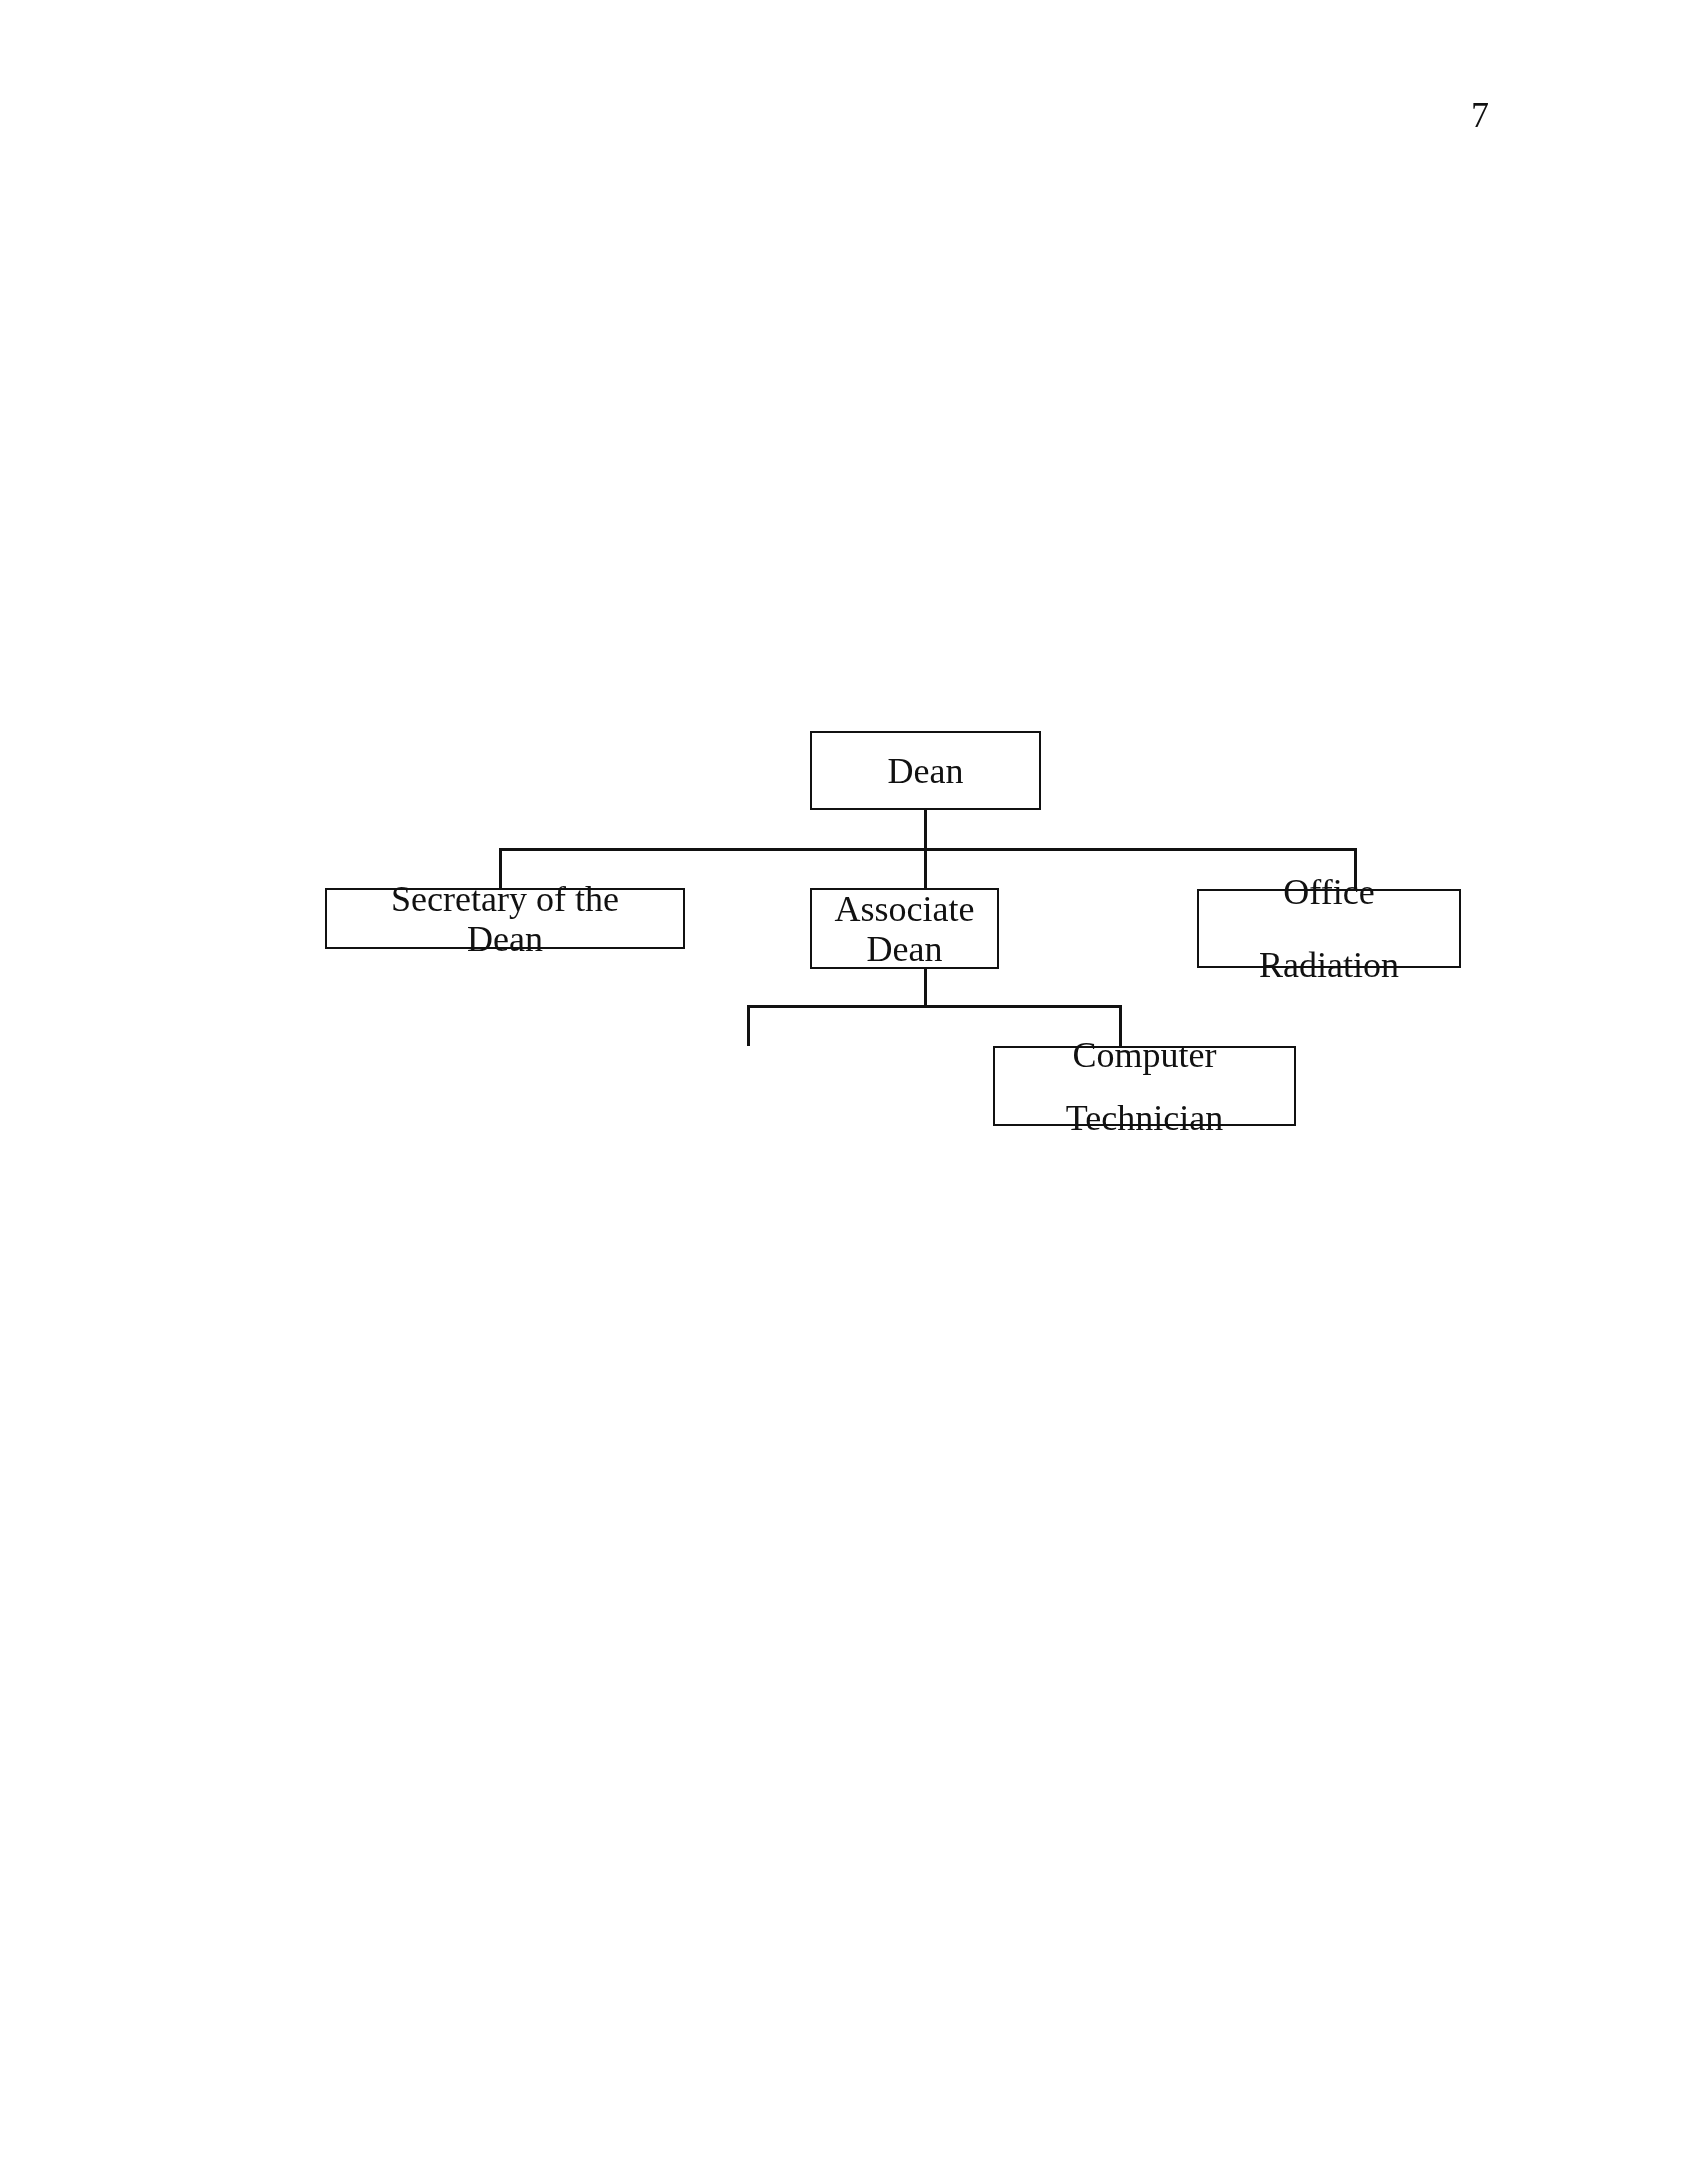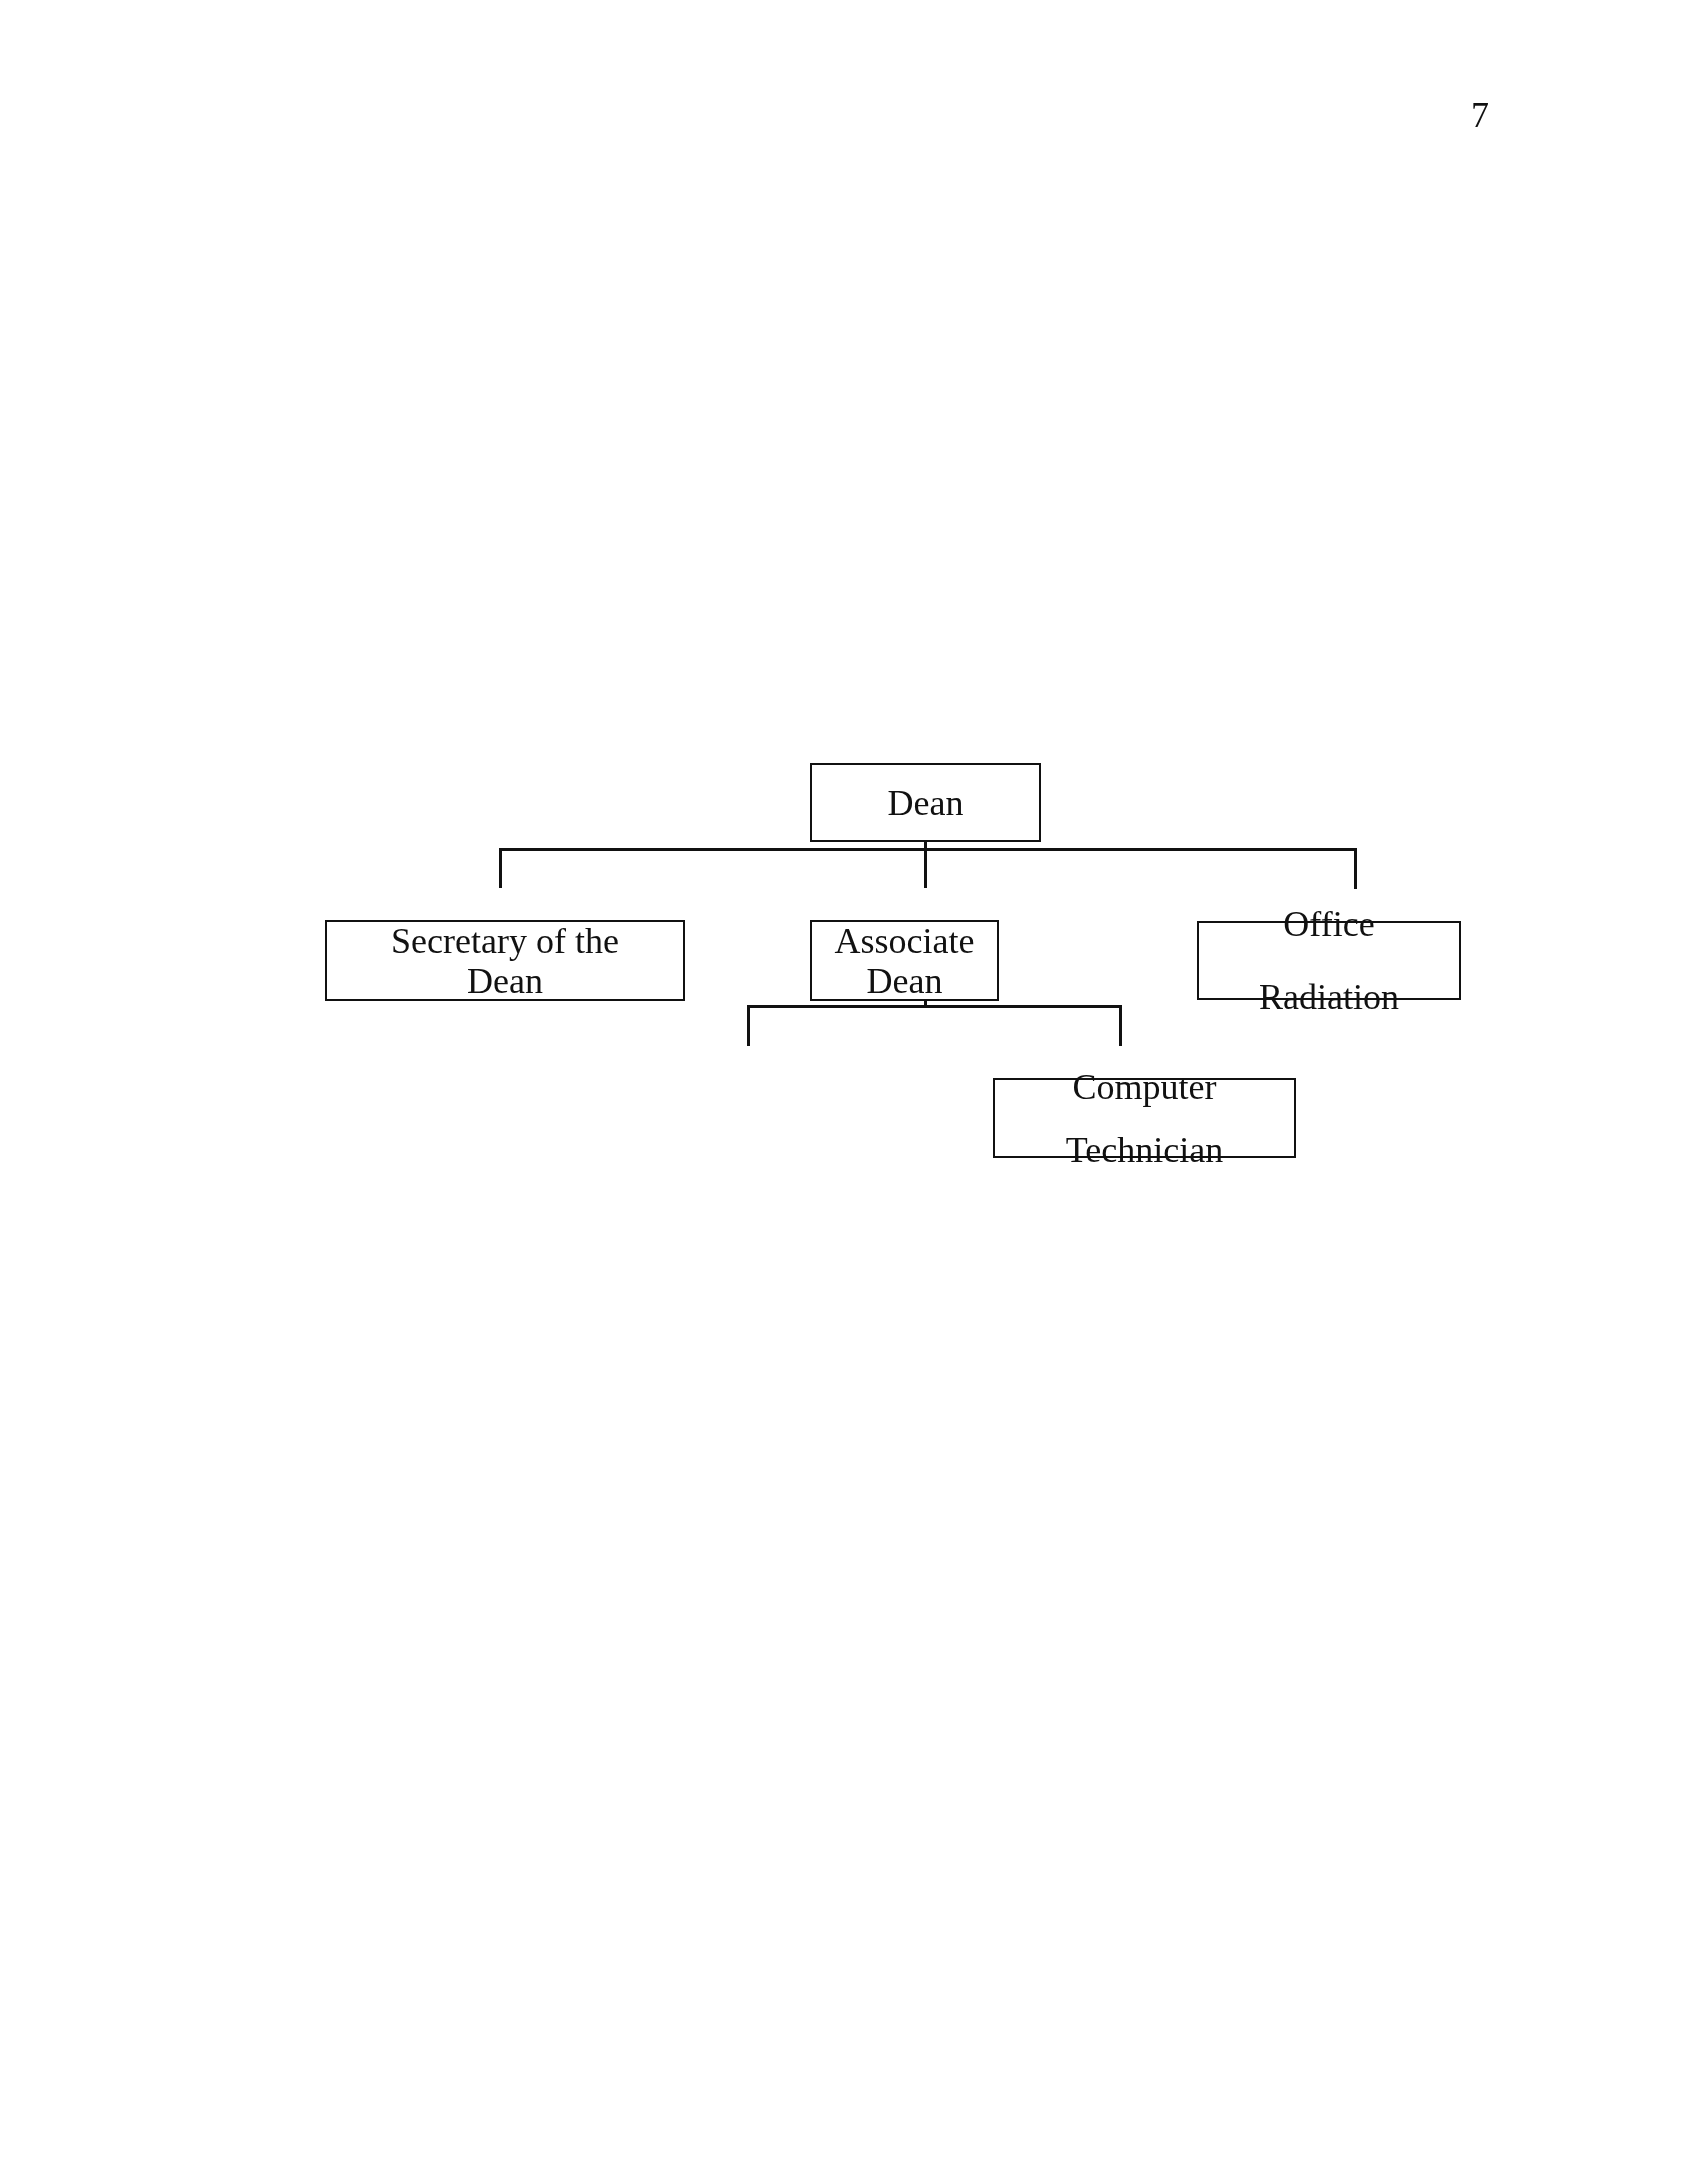--- a/index.html
+++ b/index.html
@@ -31,24 +31,23 @@
     border: 2.5px solid #111111;
     background: #ffffff;
     display: flex;
     flex-direction: column;
     align-items: center;
     justify-content: center;
     text-align: center;
     font-size: 36px;
     line-height: 40px;
     white-space: nowrap;
-    margin-top: 32px;
   }
   .node-dean      { left:  810px; top:  731px; width: 231px; height:  79px; }
-  .node-secretary { left:  325px; top: 888px; width: 360px; height:  81px; }
+  .node-secretary { left:  325px; top: 888px; width: 360px; height:  61px; }
   .node-associate { left:  810px; top: 888px; width: 189px; height:  81px; }
   .node-office    { left: 1197px; top: 889px; width: 264px; height:  79px; gap: 33px; }
   .node-faculty   { left:  585px; top: 1046px; width: 251px; height:  80px; }
   .node-comptech  { left: 993px; top: 1046px; width: 303px; height:  80px; gap: 23px; }
 
   .connector {
     position: absolute;
     background: #111111;
   }
   .c1-stem       { left: 924px; top:  810px; width:    2.5px; height: 40px; }

